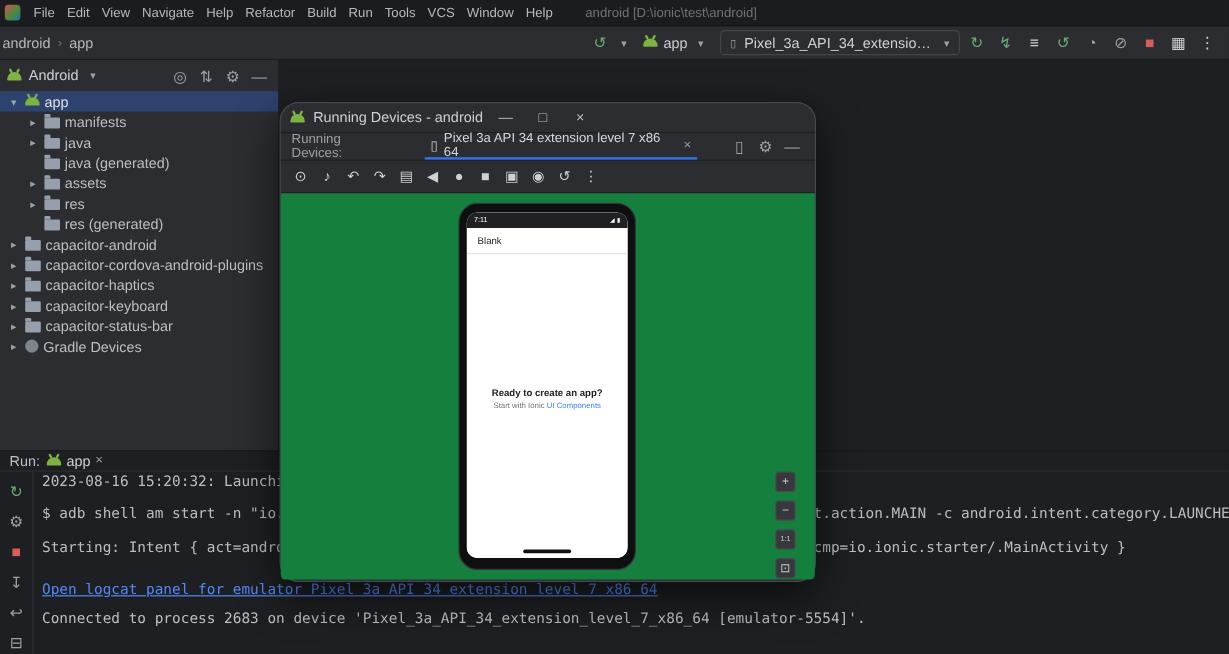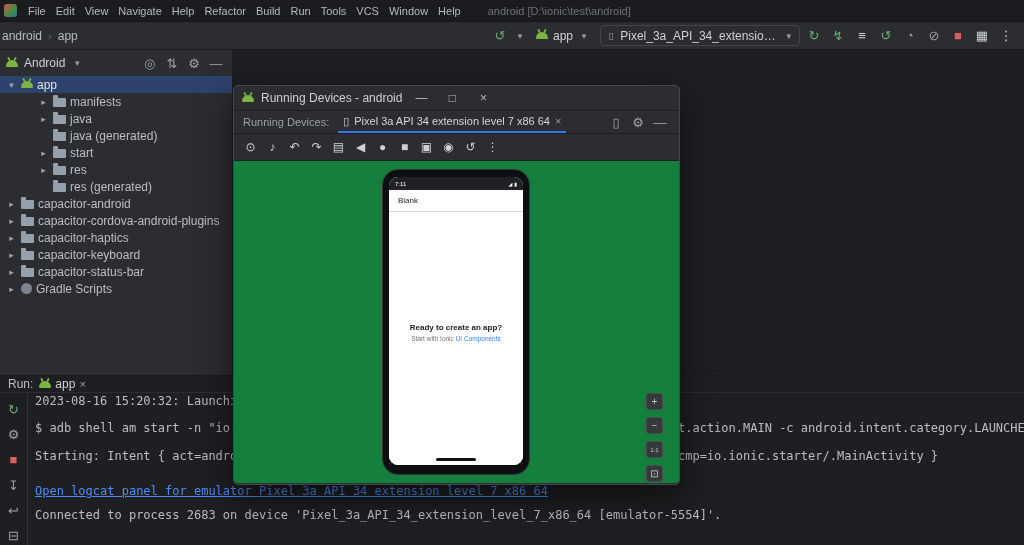--- a/index.html
+++ b/index.html
@@ -35,21 +35,21 @@
 
   
   .project-panel{position:absolute;top:50px;left:0;width:233px;bottom:170px;background:#2b2d30;
     border-right:1px solid #1a1b1d;overflow:hidden}
   .pp-header{height:26px;display:flex;align-items:center;gap:6px;padding:0 6px}
   .pp-title{color:#ced0d6}
   .pp-right{margin-left:auto;display:flex;gap:2px}
   .tree{font-size:12px}
   .tree-row{height:17px;display:flex;align-items:center;gap:4px;padding-left:6px;cursor:default;
     white-space:nowrap}
-  .tree-row.l1{padding-left:38px}
+  .tree-row.l1{padding-left:22px}
   .tree-row.sel{background:#2d436e;color:#dfe1e5}
   .chev{width:11px;color:#9da0a6;font-size:9px;text-align:center;flex:none}
   .chev.closed::before{content:"▸"}
   .chev.open::before{content:"▾"}
   .folder{width:13px;height:9px;background:#95a0ac;border-radius:1px;position:relative;
     display:inline-block;flex:none;margin-top:2px}
   .folder::before{content:"";position:absolute;top:-3px;left:0;width:5px;height:3px;
     background:#95a0ac;border-radius:1px 1px 0 0}
   .gradle-ico{width:11px;height:11px;border-radius:50%;background:#7d838c;flex:none}
 
@@ -64,28 +64,28 @@
   .run-tab{display:flex;align-items:center;gap:4px;color:#ced0d6}
   .run-tab .tab-close{color:#9da0a6;font-size:11px}
   .run-gutter{position:absolute;left:0;top:17px;width:28px;bottom:0;border-right:1px solid #313438;
     display:flex;flex-direction:column;align-items:center;gap:7px;padding-top:7px}
   .console-line{position:absolute;left:35px;font-family:"DejaVu Sans Mono",monospace;
     font-size:12px;white-space:pre;color:#bcbec4;z-index:1}
   .console-line.link{color:#548af7;text-decoration:underline;cursor:pointer}
 
   
   .rd-window{position:absolute;left:233px;top:85px;width:447px;height:400px;background:#2b2d30;
-    border:1px solid #46484d;border-radius:5px;box-shadow:0 12px 34px rgba(0,0,0,.6);z-index:20}
+    border:1px solid #46484d;border-radius:16px;box-shadow:0 12px 34px rgba(0,0,0,.6);z-index:20}
   .rd-titlebar{height:25px;display:flex;align-items:center;gap:7px;padding:0 8px;
     border-bottom:1px solid #1e1f22}
   .rd-title{color:#ced0d6}
   .win-btn{width:24px;height:20px;display:inline-flex;align-items:center;justify-content:center;
     color:#b9bcc2;font-size:12px}
   .rd-titlebar .win-btn:first-of-type{margin-left:auto}
-  .rd-tabs{height:23px;display:flex;align-items:center;gap:9px;padding:0 9px;
+  .rd-tabs{height:23px;display:flex;align-items:center;gap:25px;padding:0 9px;
     border-bottom:1px solid #1e1f22;font-size:11px}
   .rd-tabs-label{color:#9da0a6}
   .rd-tab{display:flex;align-items:center;gap:5px;height:100%;padding:0 5px;color:#d5d7db;
     border-bottom:2px solid #3574f0}
   .rd-tab .tab-close{color:#9da0a6}
   .rd-tabs .pull-right{margin-left:auto;display:flex;gap:2px}
   .rd-toolbar{height:27px;display:flex;align-items:center;gap:3px;padding:0 7px;
     border-bottom:1px solid #1e1f22}
   .rd-toolbar .ico{width:19px;height:19px;font-size:12px}
   .rd-main{position:relative;height:322px;background:#15803d;border-radius:0 0 4px 4px}
@@ -199,21 +199,21 @@
       <span>java</span>
     </div>
     <div class="tree-row l1">
       <span class="chev"></span>
       <span class="folder"></span>
       <span>java (generated)</span>
     </div>
     <div class="tree-row l1">
       <span class="chev closed"></span>
       <span class="folder"></span>
-      <span>start</span>
+      <span>assets</span>
     </div>
     <div class="tree-row l1">
       <span class="chev closed"></span>
       <span class="folder"></span>
       <span>res</span>
     </div>
     <div class="tree-row l1">
       <span class="chev"></span>
       <span class="folder"></span>
       <span>res (generated)</span>
@@ -239,21 +239,21 @@
       <span>capacitor-keyboard</span>
     </div>
     <div class="tree-row">
       <span class="chev closed"></span>
       <span class="folder"></span>
       <span>capacitor-status-bar</span>
     </div>
     <div class="tree-row">
       <span class="chev closed"></span>
       <span class="gradle-ico"></span>
-      <span>Gradle Scripts</span>
+      <span>Gradle Devices</span>
     </div>
   </div>
 </div>
 
 <div class="run-panel">
   <div class="run-header">
     <span>Run:</span>
     <div class="run-tab">
       <span class="android-head"></span>
       <span>app</span>

